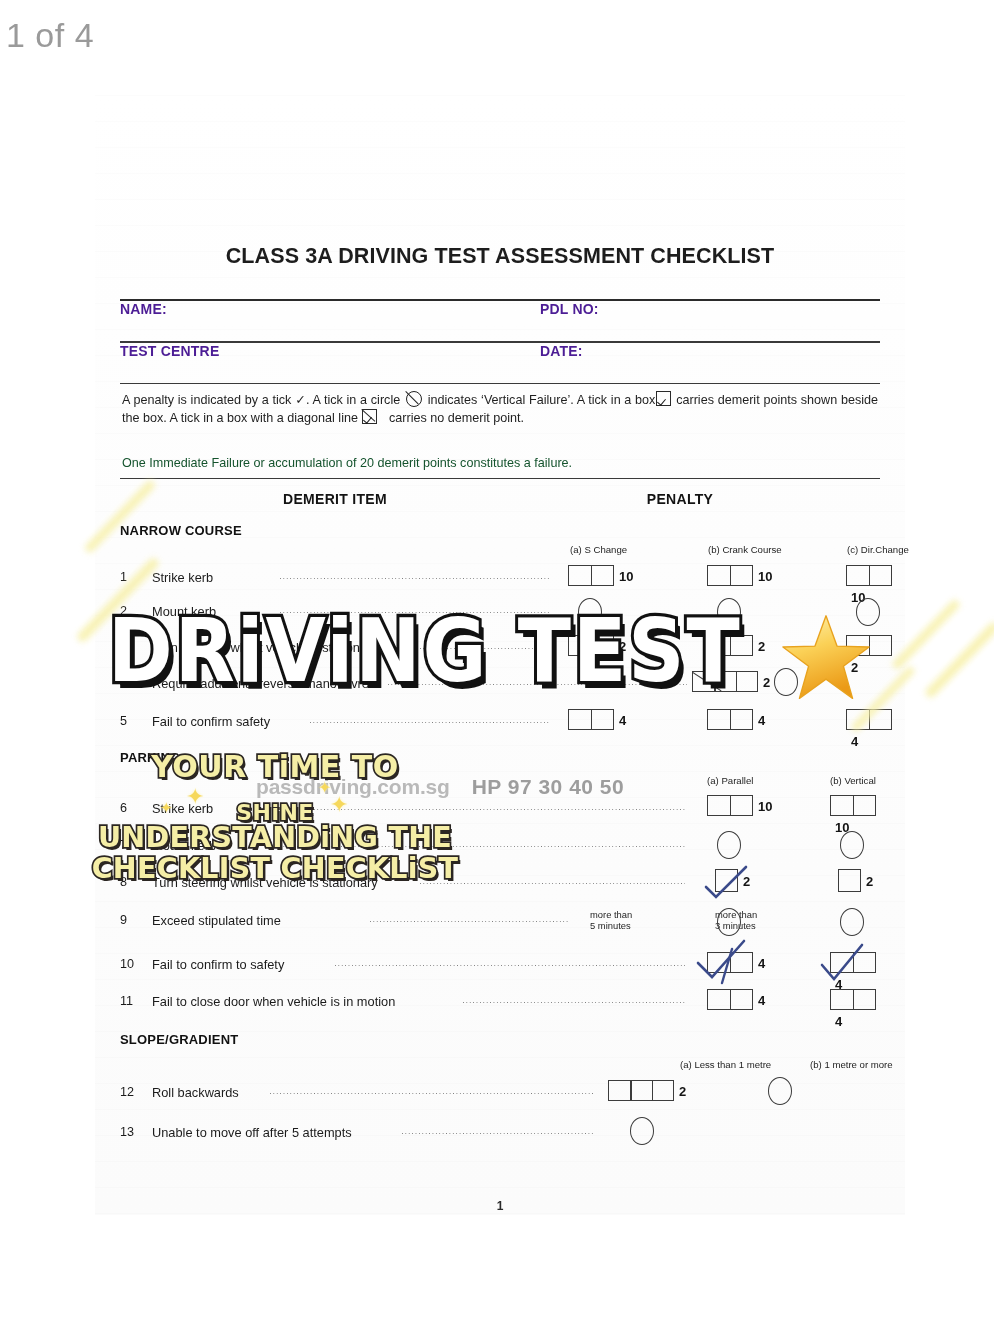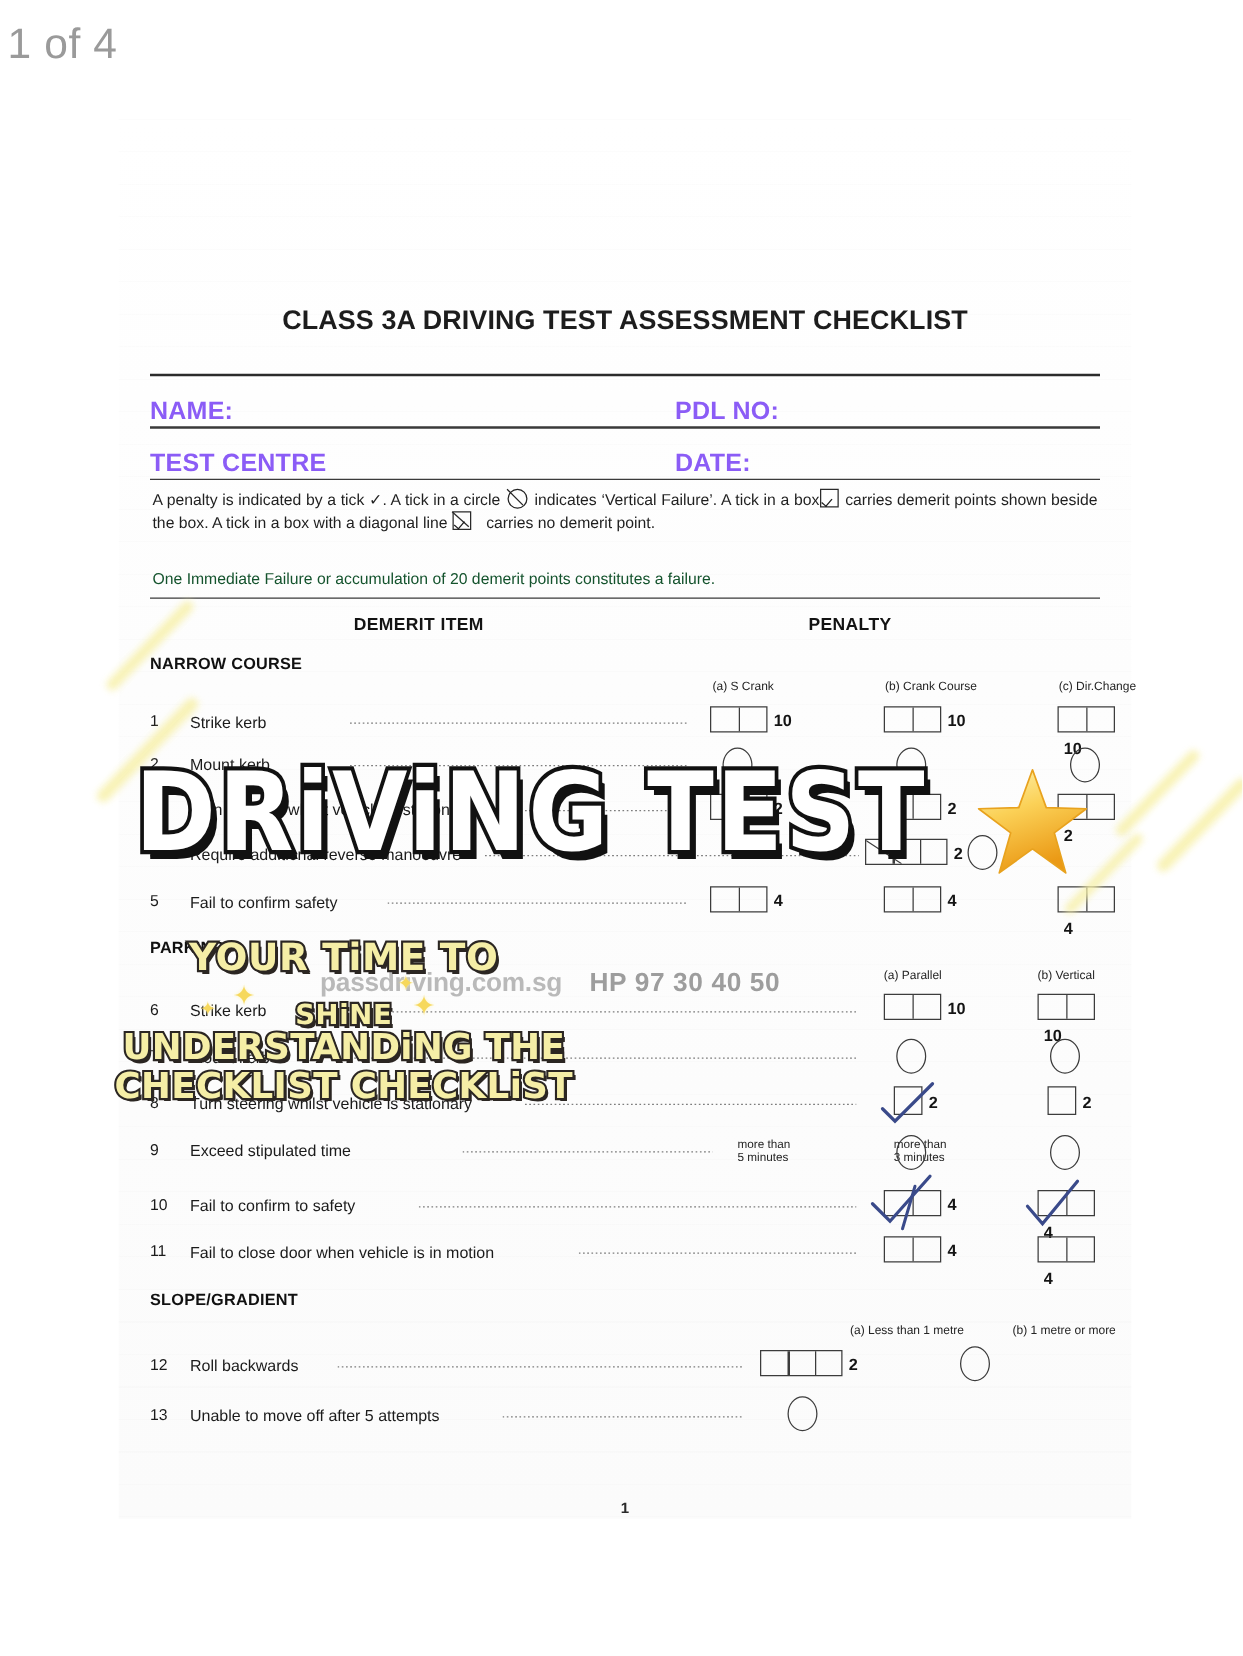--- a/index.html
+++ b/index.html
@@ -29,22 +29,22 @@
   .title{
     text-align:center;font-size:21.5px;font-weight:bold;color:#1d1d1d;
     letter-spacing:.1px;margin-top:108px;
     font-family:"Liberation Sans", sans-serif;
   }
 
   .hr{height:2px;background:#2b2b2b;margin:0;}
   .hr.thin{height:1.5px;background:#3a3a3a;}
 
   .fieldrow{
-    display:flex;align-items:flex-end;height:40px;
-    font-size:20px;font-weight:bold;color:#8b5cf6;letter-spacing:.2px;
+    display:flex;align-items:flex-start;height:40px;
+    font-size:14px;font-weight:bold;color:#4c1d95;letter-spacing:.2px;
   }
   .fieldrow .f1{width:420px;}
   .fieldrow .f2{flex:1;}
 
   .note{
     font-size:12.6px;color:#1f1f1f;line-height:1.45;padding:7px 2px 6px 2px;
     text-align:justify;
   }
   .note .ibox{
     display:inline-block;width:13px;height:13px;border:1.3px solid #2a2a2a;
@@ -201,21 +201,21 @@
 
     <div class="colhead">
       <div class="ci">DEMERIT ITEM</div>
       <div class="cp">PENALTY</div>
     </div>
 
     <div class="sechead">NARROW COURSE</div>
 
     <div class="rowzone" style="height:18px">
       <div class="subhead">
-          <div class="sp" style="left:450px;top:0">(a) S Crank</div>
+          <div class="sp" style="left:450px;top:0">(a) S Change</div>
         </div>
       <div class="subhead">
           <div class="sp" style="left:588px;top:0">(b) Crank Course</div>
         </div>
       <div class="subhead">
           <div class="sp" style="left:727px;top:0">(c) Dir.Change</div>
         </div>
     </div>
 
     <div class="rowzone">

